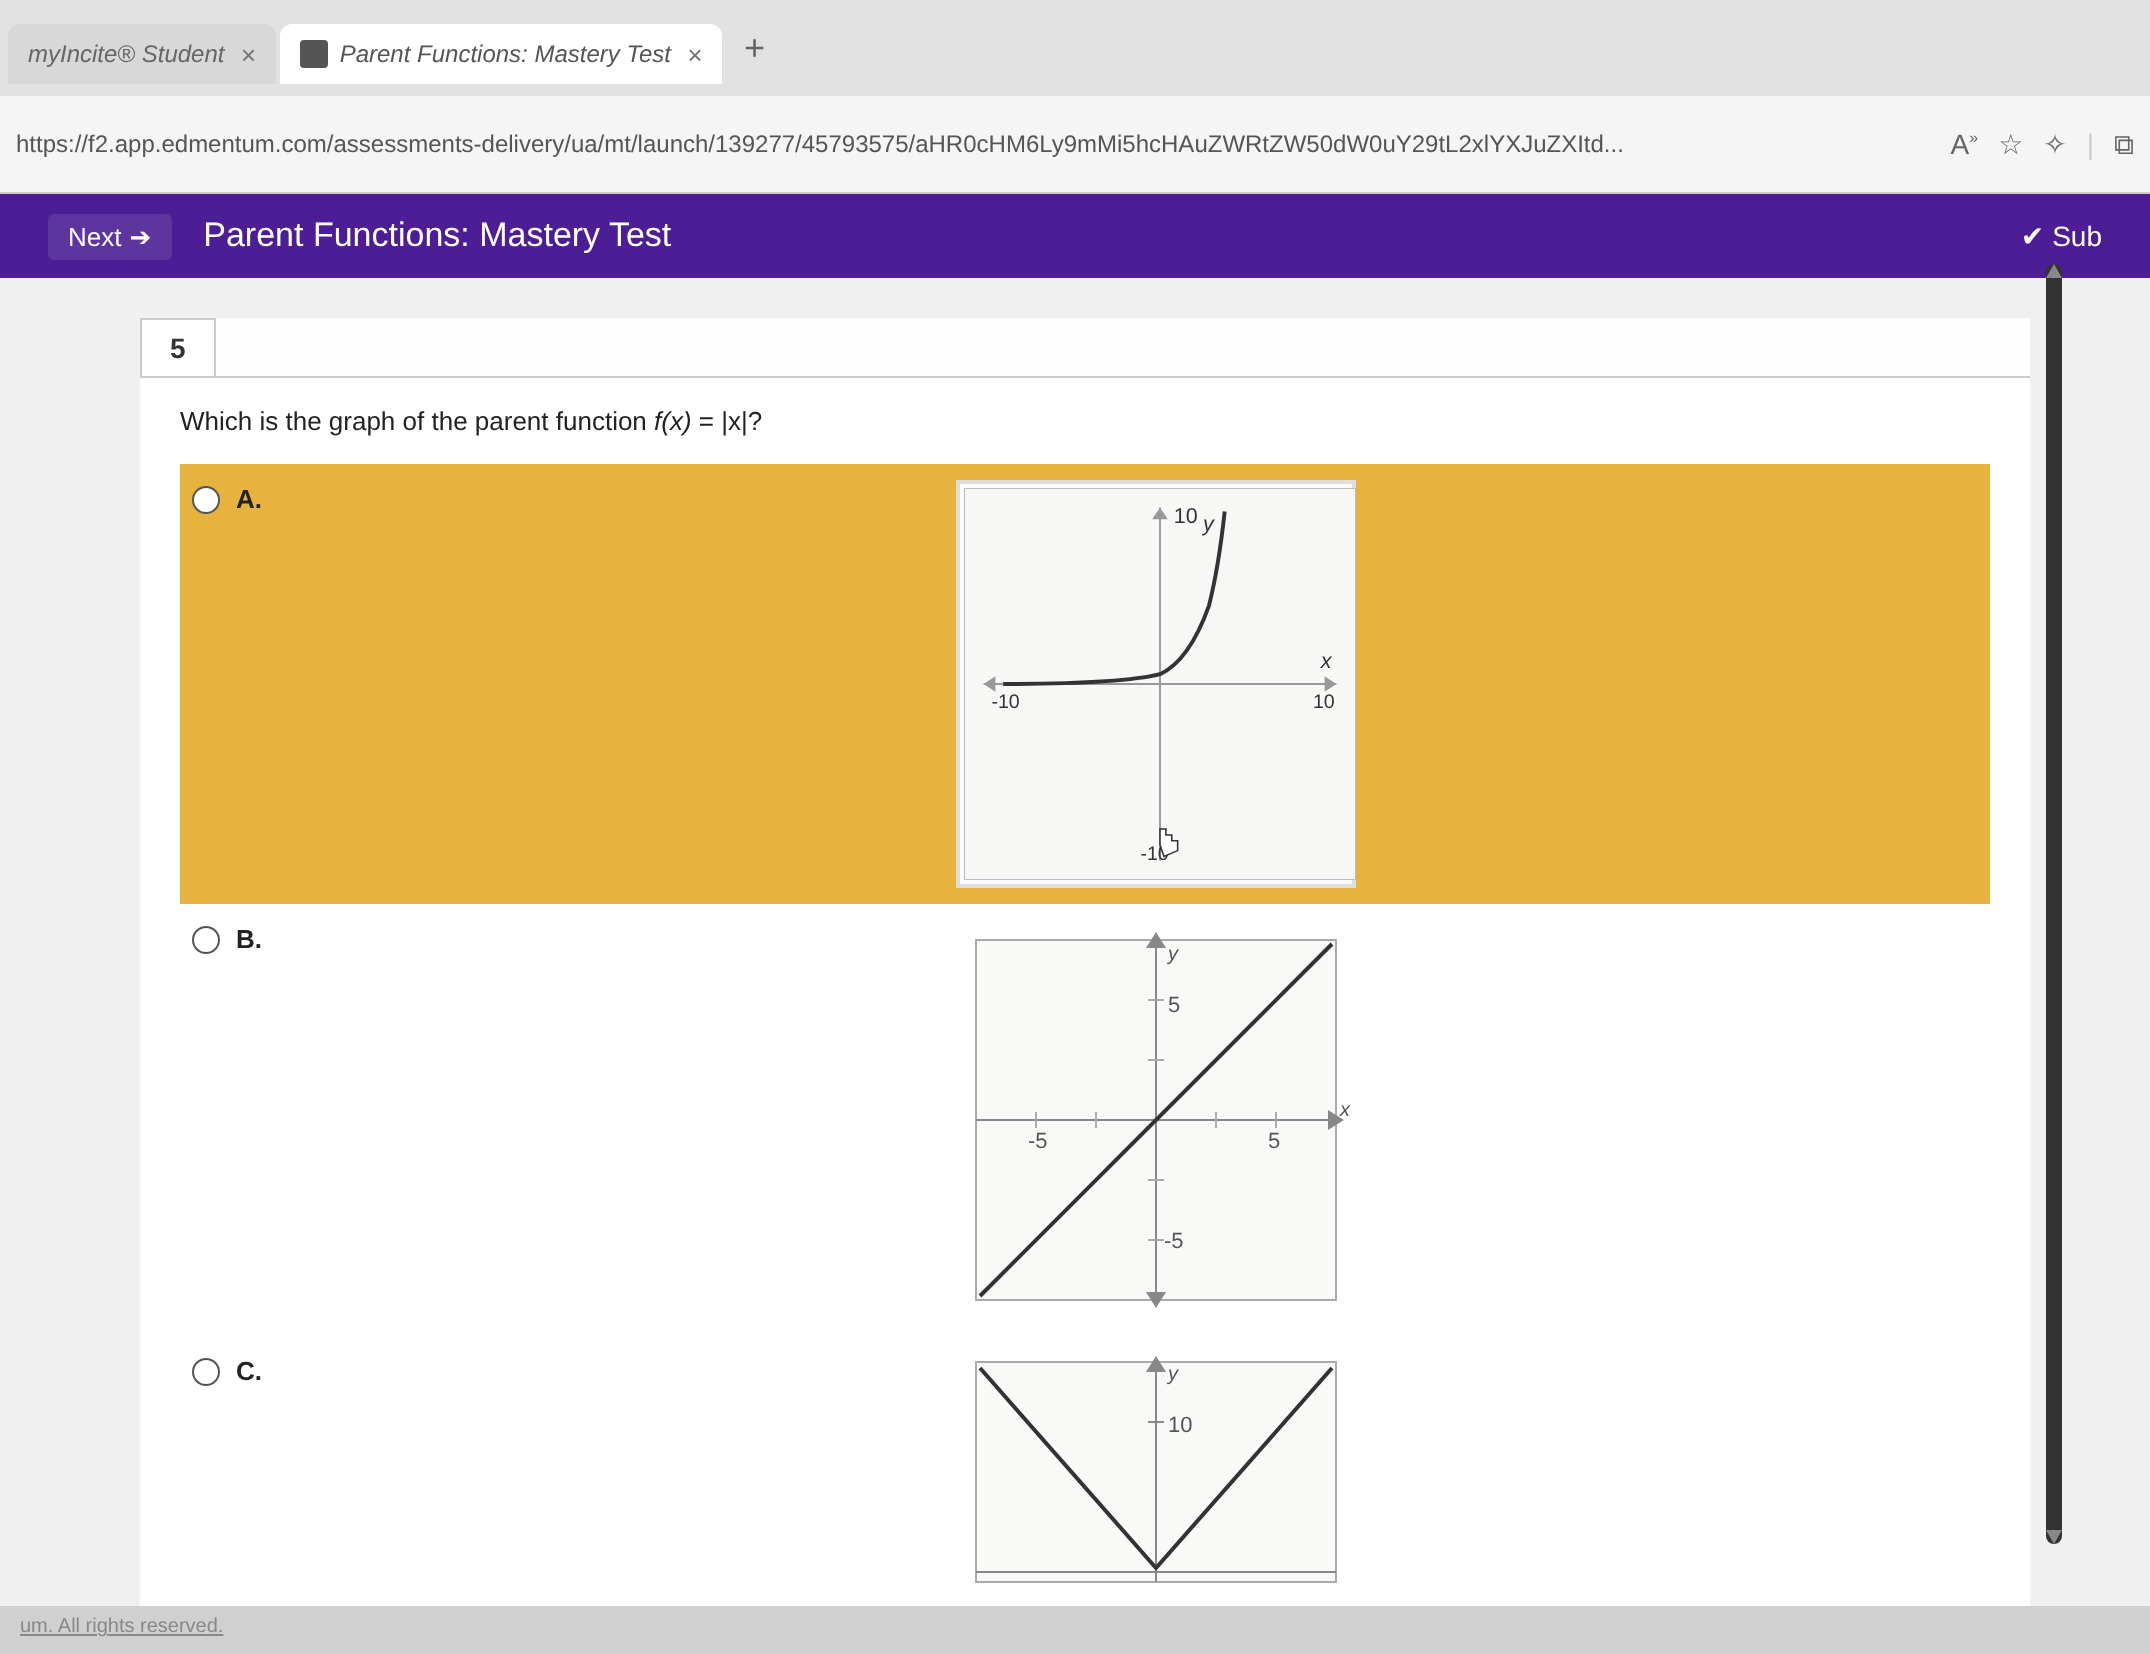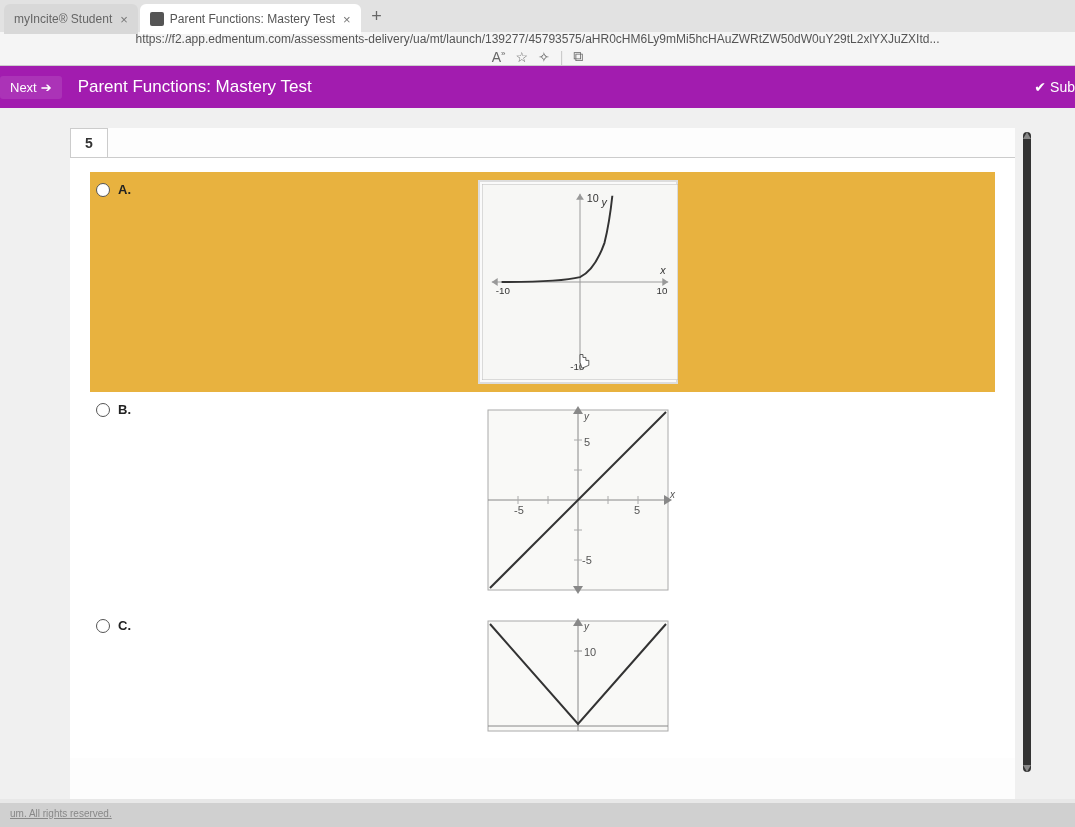--- a/index.html
+++ b/index.html
@@ -6,62 +6,62 @@
     body {
       font-family: Arial, Helvetica, sans-serif;
       background: #e8e8e8;
       width: 1075px;
       height: 827px;
       overflow: hidden;
       position: relative;
     }
     .tab-bar {
       background: #e2e2e2;
-      height: 32px;
+      height: 48px;
       display: flex;
       align-items: center;
       padding-left: 4px;
+      font-style: italic;
     }
     .tab {
       background: #fff;
       height: 30px;
       padding: 0 10px;
       margin-top: 6px;
       border-radius: 6px 6px 0 0;
       display: flex;
       align-items: center;
       font-size: 12px;
       color: #555;
       margin-right: 2px;
     }
     .tab.inactive { background: #d8d8d8; color: #666; }
     .tab .close-icon { margin-left: 8px; color: #777; font-size: 13px; }
     .tab .fav { margin-right: 6px; width: 14px; height: 14px; background: #555; border-radius: 2px; display: inline-block; }
     .new-tab { width: 28px; display: flex; justify-content: center; align-items: center; font-size: 18px; color: #666; }
     .url-bar {
       background: #f5f5f5;
-      height: 34px;
+      height: 49px;
       display: flex;
       align-items: center;
       padding: 0 8px;
       border-bottom: 1px solid #ccc;
       font-size: 12px;
       color: #555;
       justify-content: space-between;
-      flex-direction: column;
     }
     .url-text { flex: 1; white-space: nowrap; overflow: hidden; }
     .url-actions { display: flex; gap: 10px; align-items: center; color: #666; }
     .url-actions span { font-size: 14px; }
     .app-header {
-      background: #a21caf;
+      background: #4c1d95;
       height: 42px;
       display: flex;
       align-items: center;
-      padding: 0 0;
+      padding: 0 24px;
       color: #fff;
       justify-content: space-between;
     }
     .header-left { display: flex; align-items: center; gap: 16px; }
     .next-btn {
       background: rgba(255,255,255,0.1);
       padding: 4px 10px;
       border-radius: 3px;
       font-size: 13px;
       display: flex; align-items: center; gap: 4px;
@@ -186,20 +186,23 @@
   <div class="submit-btn">
     <span>✔</span>
     <span>Sub</span>
   </div>
 </div>
 
 <div class="main-area">
   <div class="question-card">
     <div class="q-number-tab">5</div>
     <div class="q-body">
+      <div class="q-text">
+        <span>Which is the graph of the parent function </span><i>f(x)</i><span> = |x|?</span>
+      </div>
 
       <div class="answers">
 
         <div class="answer-row highlighted">
           <div class="radio-wrap">
             <span class="radio-circle"></span>
             <span class="opt-label">A.</span>
           </div>
           <div class="graph-box">
             <svg width="196" height="196" viewBox="0 0 200 200">

